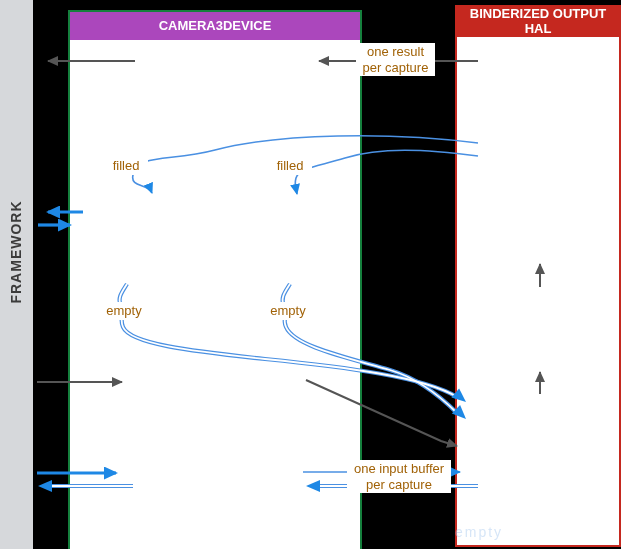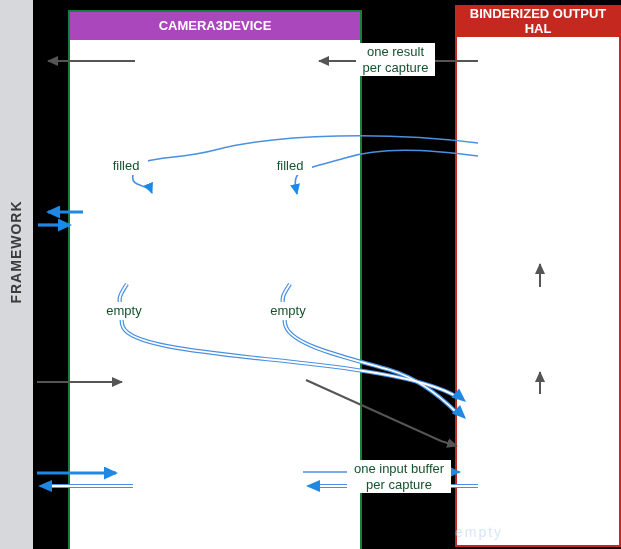--- a/index.html
+++ b/index.html
@@ -55,21 +55,21 @@
 
   .imgcap{left:478px;top:290px;width:122px;height:76px;border:1px solid #c0736a;}
   .imgcap .group-header{height:28px;font-size:12px;}
   .imgcap .dark-box{width:47px;height:32px;margin:7px auto 0;}
 
   .config{left:478px;top:398px;width:123px;height:142px;border:1px solid #c0736a;}
   .config .group-header{height:32px;font-size:12px;}
   .config .dark-box{width:48px;height:35px;margin:40px auto 0;}
 
   
-  .lbl{position:absolute;background:#fff;color:#14532d;font-size:13px;text-align:center;line-height:1.2;z-index:6;padding:1px 2px;}
+  .lbl{position:absolute;background:#fff;color:#a16207;font-size:13px;text-align:center;line-height:1.2;z-index:6;padding:1px 2px;}
   .lbl-one-result{left:356px;top:43px;width:79px;}
   .lbl-filled1{left:104px;top:157px;width:44px;}
   .lbl-filled2{left:268px;top:157px;width:44px;}
   .lbl-empty1{left:100px;top:302px;width:48px;}
   .lbl-empty2{left:264px;top:302px;width:48px;}
   .lbl-one-request{left:347px;top:430px;width:100px;}
   .lbl-one-input{left:347px;top:460px;width:104px;}
 
   svg.wires{position:absolute;left:0;top:0;z-index:5;pointer-events:none;}
   .groups,.panel{z-index:1;}

